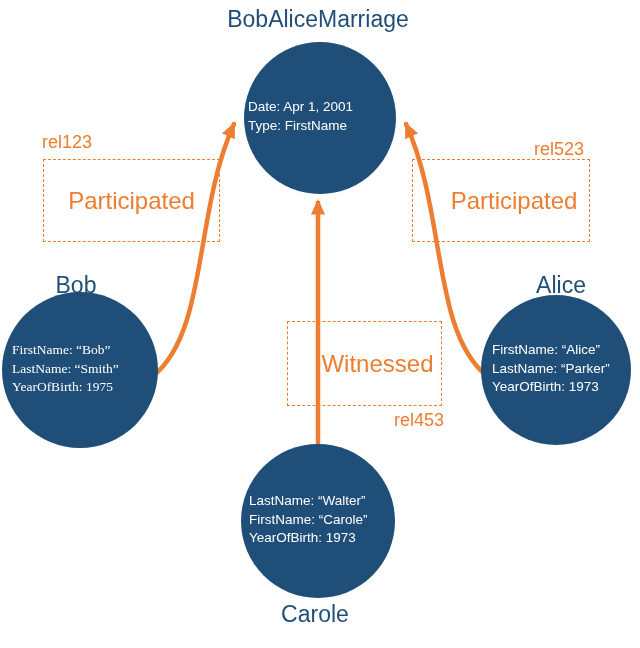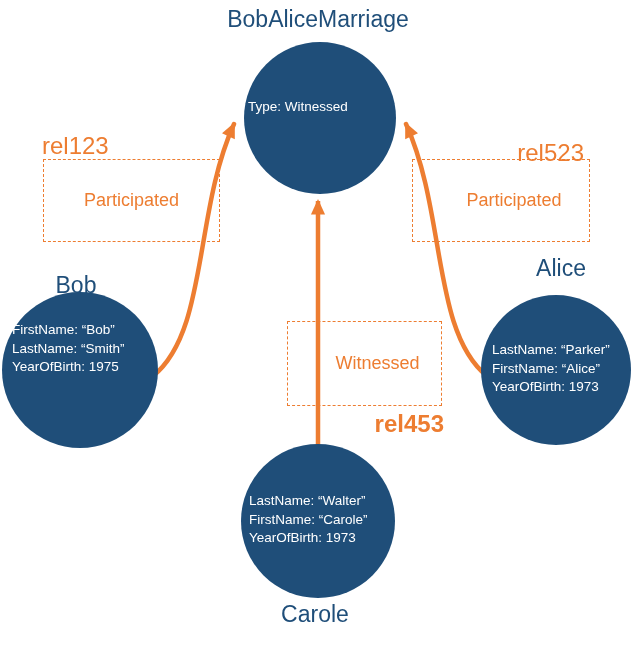--- a/index.html
+++ b/index.html
@@ -14,27 +14,27 @@
   .layer-svg { position: absolute; left: 0; top: 0; z-index: 2; }
   .rel-box {
     position: absolute;
     z-index: 1;
     border: 1.5px dashed #ED7D31;
     box-sizing: border-box;
     display: flex;
     align-items: center;
     justify-content: center;
     color: #ED7D31;
-    font-size: 18px;
+    font-size: 24px;
   }
   .rel-id {
     position: absolute;
     z-index: 1;
     color: #ED7D31;
-    font-size: 24px;
+    font-size: 18px;
     white-space: nowrap;
     text-align: center;
   }
   .circle {
     position: absolute;
     z-index: 3;
     border-radius: 50%;
     background: #1F4E79;
   }
   .node-props {
@@ -53,36 +53,36 @@
     white-space: nowrap;
     transform: translateX(-50%);
   }
   
   #marriage-circle { left: 244px; top: 42px;  width: 152px; height: 152px; }
   #bob-circle      { left: 2px;   top: 292px; width: 156px; height: 156px; }
   #alice-circle    { left: 481px; top: 295px; width: 150px; height: 150px; }
   #carole-circle   { left: 241px; top: 444px; width: 154px; height: 154px; }
   
   #marriage-props { left: 248px; top: 98px;  }
-  #bob-props      { left: 12px;  top: 321px; }
+  #bob-props      { left: 12px;  top: 341px; font-family: Liberation Serif, serif; }
   #alice-props    { left: 492px; top: 341px; }
   #carole-props   { left: 249px; top: 492px; }
   
   #marriage-title { left: 318px; top: 6px; text-align: center;   }
   #bob-title      { left: 76px;  top: 272px; }
-  #alice-title    { left: 561px; top: 255px; text-align: right; }
+  #alice-title    { left: 561px; top: 272px; text-align: right; }
   #carole-title   { left: 315px; top: 601px; }
   
   #rel123-box { left: 43px;  top: 159px; width: 177px; height: 83px; }
   #rel523-box { left: 412px; top: 159px; width: 178px; height: 83px; padding-left: 26px; }
   #rel453-box { left: 287px; top: 321px; width: 155px; height: 85px; padding-left: 26px; align-items: center; }
   
   #rel123-id { left: 42px;  top: 132px; }
   #rel523-id { right: 56px; top: 139px; }
-  #rel453-id { right: 196px; top: 410px; font-weight: bold; }
+  #rel453-id { right: 196px; top: 410px; }
 </style>
 </head>
 <body>
 
 <div id="canvas">
 
   <svg class="layer-svg" width="640" height="648" viewBox="0 0 640 648">
     <defs>
       <marker id="arrowhead" viewBox="0 0 12 12" refX="10" refY="6" markerWidth="20" markerHeight="18" markerUnits="userSpaceOnUse" orient="auto">
         <path d="M 1 1.3 L 11.3 6 L 1 10.7 Z" fill="#ED7D31"></path>
@@ -106,30 +106,31 @@
   <div class="rel-id" id="rel123-id">rel123</div>
   <div class="rel-id" id="rel523-id">rel523</div>
   <div class="rel-id" id="rel453-id">rel453</div>
 
   <div class="circle" id="marriage-circle"></div>
   <div class="circle" id="bob-circle"></div>
   <div class="circle" id="alice-circle"></div>
   <div class="circle" id="carole-circle"></div>
 
   <div class="node-props" id="marriage-props">
-    <div>Type: Witnessed</div>
+    <div>Date: Apr 1, 2001</div>
+    <div>Type: FirstName</div>
   </div>
   <div class="node-props" id="bob-props">
     <div>FirstName: “Bob”</div>
     <div>LastName: “Smith”</div>
     <div>YearOfBirth: 1975</div>
   </div>
   <div class="node-props" id="alice-props">
+    <div>FirstName: “Alice”</div>
     <div>LastName: “Parker”</div>
-    <div>FirstName: “Alice”</div>
     <div>YearOfBirth: 1973</div>
   </div>
   <div class="node-props" id="carole-props">
     <div>LastName: “Walter”</div>
     <div>FirstName: “Carole”</div>
     <div>YearOfBirth: 1973</div>
   </div>
 
   <div class="node-title" id="marriage-title">BobAliceMarriage</div>
   <div class="node-title" id="bob-title">Bob</div>

